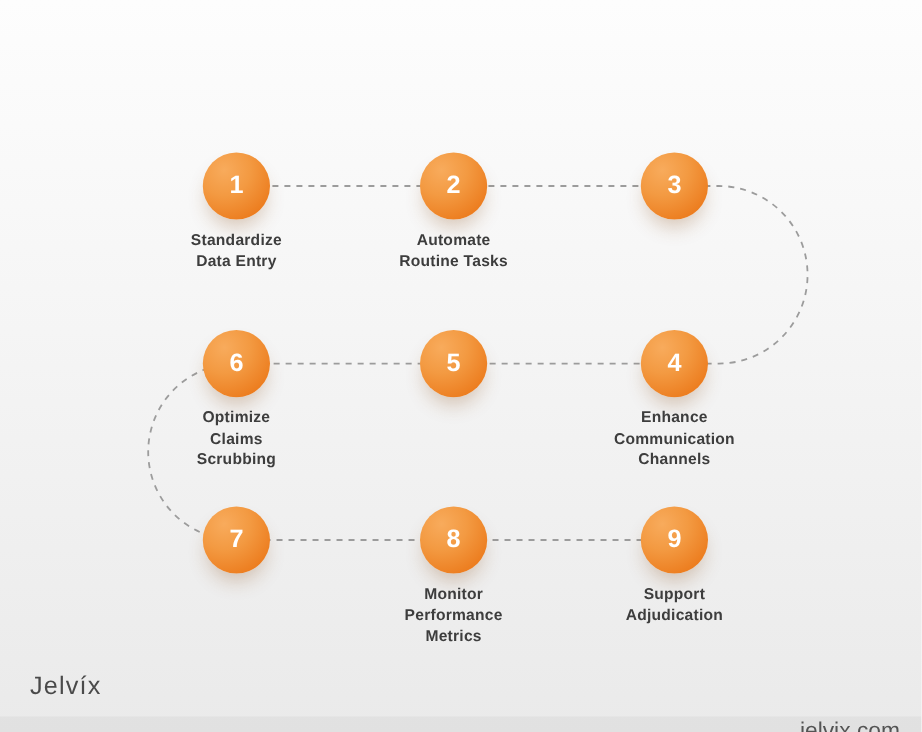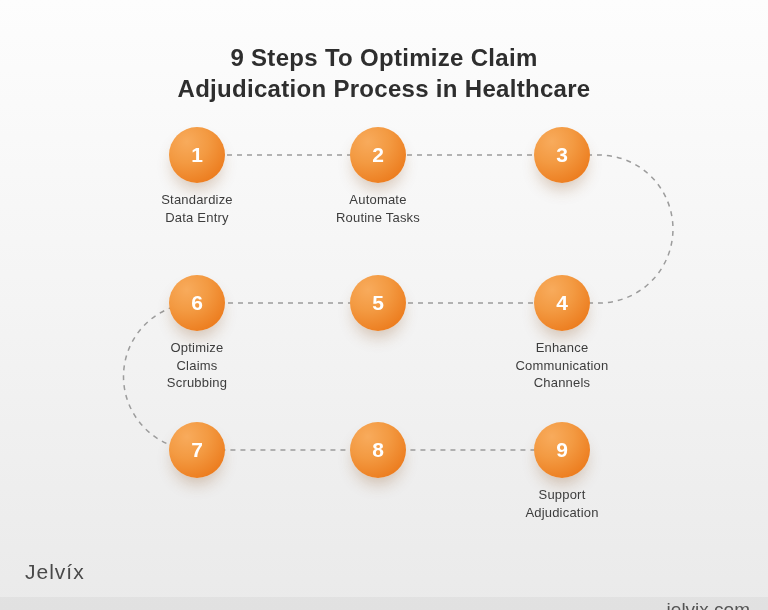--- a/index.html
+++ b/index.html
@@ -58,21 +58,21 @@
   .num {
     color: #ffffff;
     font-size: 21px;
     font-weight: bold;
   }
 
   .label {
     margin-top: 8px;
     text-align: center;
     font-size: 13px;
-    font-weight: normal;
+    font-weight: bold;
     line-height: 1.35;
     color: #3d3d3d;
     letter-spacing: 0.2px;
     white-space: pre-line;
   }
 
   .footer-logo {
     position: absolute;
     left: 25px;
     top: 560px;
@@ -97,22 +97,20 @@
     width: 768px;
     height: 13px;
     background: rgba(0, 0, 0, 0.035);
   }
 </style>
 </head>
 <body>
 
 <div class="canvas">
 
-  <h1 class="title">9 Steps To Optimize Claim
-Adjudication Process in Healthcare</h1>
 
   <svg class="connector" width="768" height="610" viewBox="0 0 768 610">
     <path d="M197 155 H599 A74 74 0 0 1 599 303 H197 A73.5 73.5 0 0 0 197 450 H562" fill="none" stroke="#9c9c9c" stroke-width="1.5" stroke-dasharray="5 5"></path>
   </svg>
 
   <div class="step" style="--cx:197; --cy:155">
     <div class="circle">
       <span class="num">1</span>
     </div>
     <div class="label">Standardize
@@ -160,20 +158,23 @@
   <div class="step" style="--cx:197; --cy:450">
     <div class="circle">
       <span class="num">7</span>
     </div>
   </div>
 
   <div class="step" style="--cx:378; --cy:450">
     <div class="circle">
       <span class="num">8</span>
     </div>
+    <div class="label">Monitor
+Performance
+Metrics</div>
   </div>
 
   <div class="step" style="--cx:562; --cy:450">
     <div class="circle">
       <span class="num">9</span>
     </div>
     <div class="label">Support
 Adjudication</div>
   </div>
 

